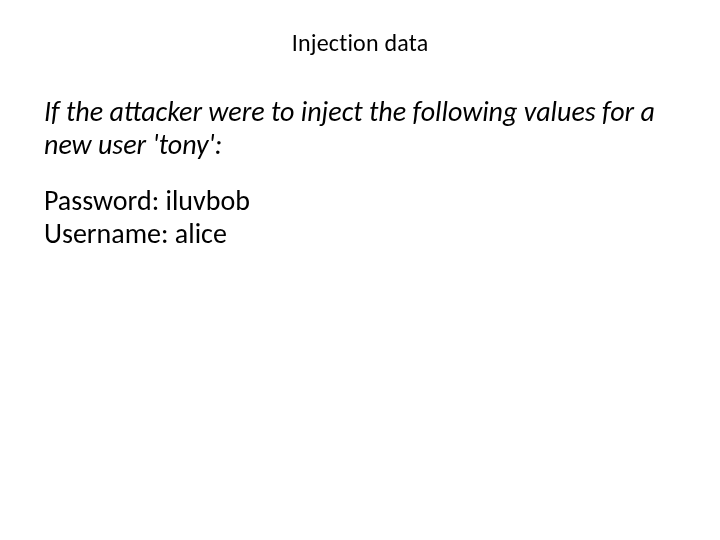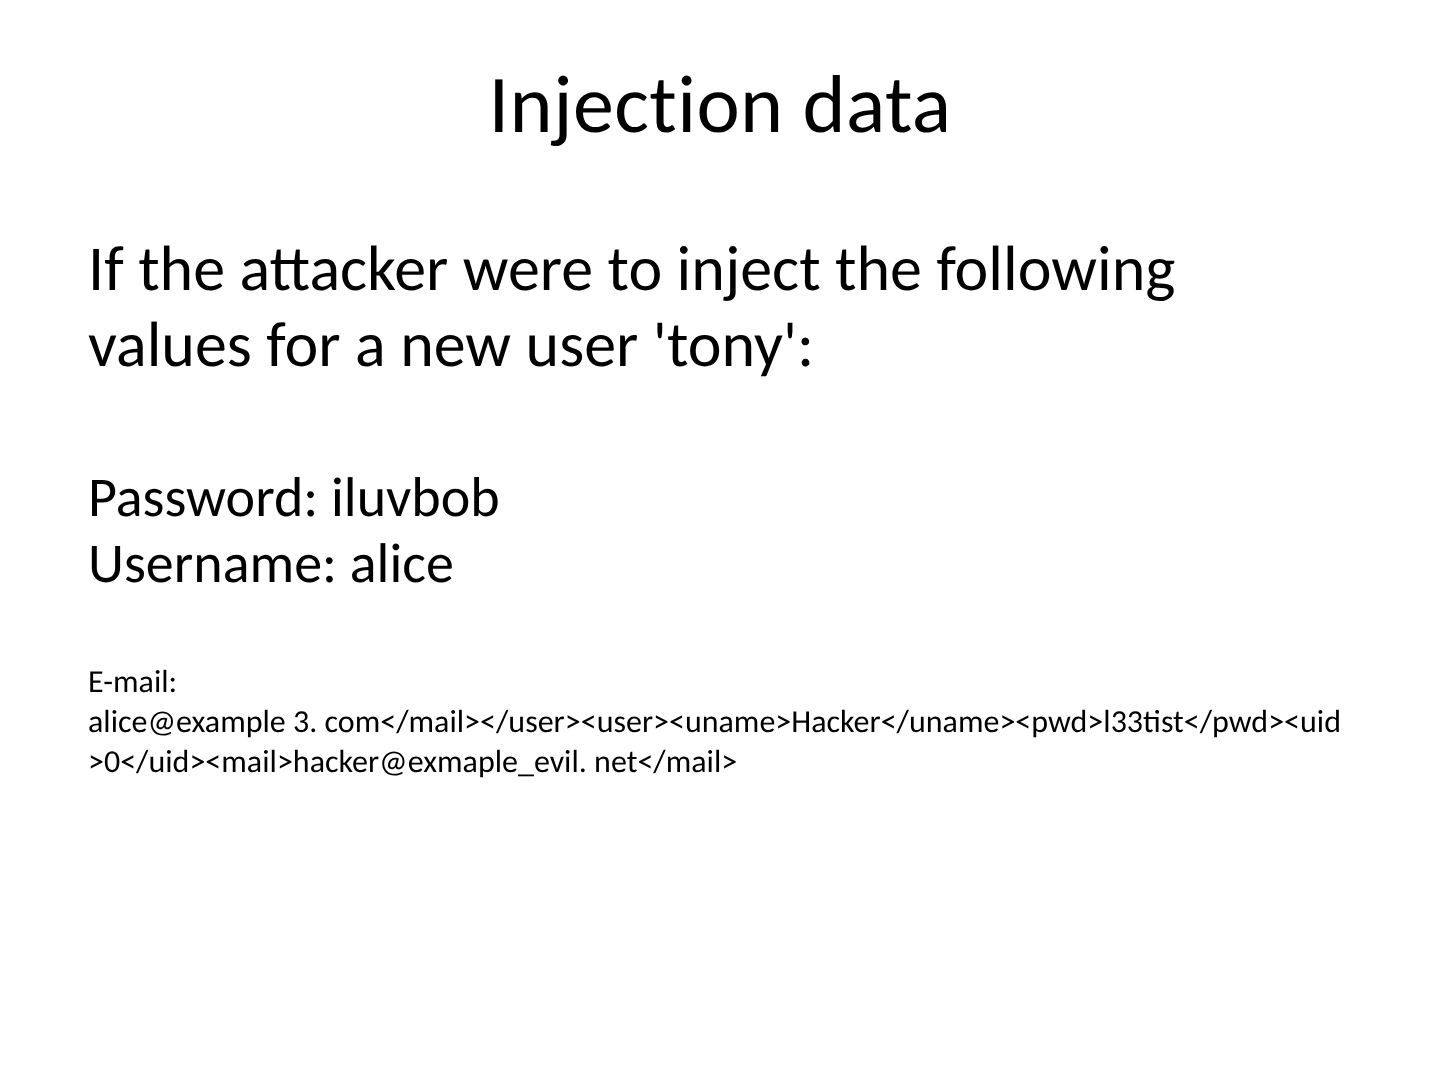--- a/index.html
+++ b/index.html
@@ -13,30 +13,31 @@
     overflow: hidden;
   }
   .slide {
     box-sizing: border-box;
     width: 720px;
     height: 540px;
     padding: 28px 44px 20px 44px;
   }
   .title {
     text-align: center;
-    font-size: 41px;
+    font-size: 24px;
     font-weight: 400;
     margin: 0 0 38px 0;
     letter-spacing: 0.2px;
   }
   .body-text {
-    font-size: 32px;
+    font-size: 28px;
     line-height: 1.18;
-    margin: 0 0 40px 0;
+    margin: 0 0 23px 0;
     font-weight: 400;
+    font-style: italic;
   }
   .creds {
     font-size: 28px;
     line-height: 1.18;
     margin: 0 0 34px 0;
     font-weight: 400;
   }
   .email-block {
     font-size: 16px;
     line-height: 1.25;
@@ -56,17 +57,13 @@
 <div class="slide">
   <h1 class="title">Injection data</h1>
 
   <p class="body-text">If the attacker were to inject the following values for a new user 'tony':</p>
 
   <div class="creds">
     <div>Password: iluvbob</div>
     <div>Username: alice</div>
   </div>
 
-  <div class="email-block">
-    <span class="email-label">E-mail:</span>
-    <span class="email-value">alice@example 3. com&lt;/mail&gt;&lt;/user&gt;&lt;user&gt;&lt;uname&gt;Hacker&lt;/uname&gt;&lt;pwd&gt;l33tist&lt;/pwd&gt;&lt;uid&gt;0&lt;/uid&gt;&lt;mail&gt;hacker@exmaple_evil. net&lt;/mail&gt;</span>
-  </div>
 </div>
 
 </body></html>

